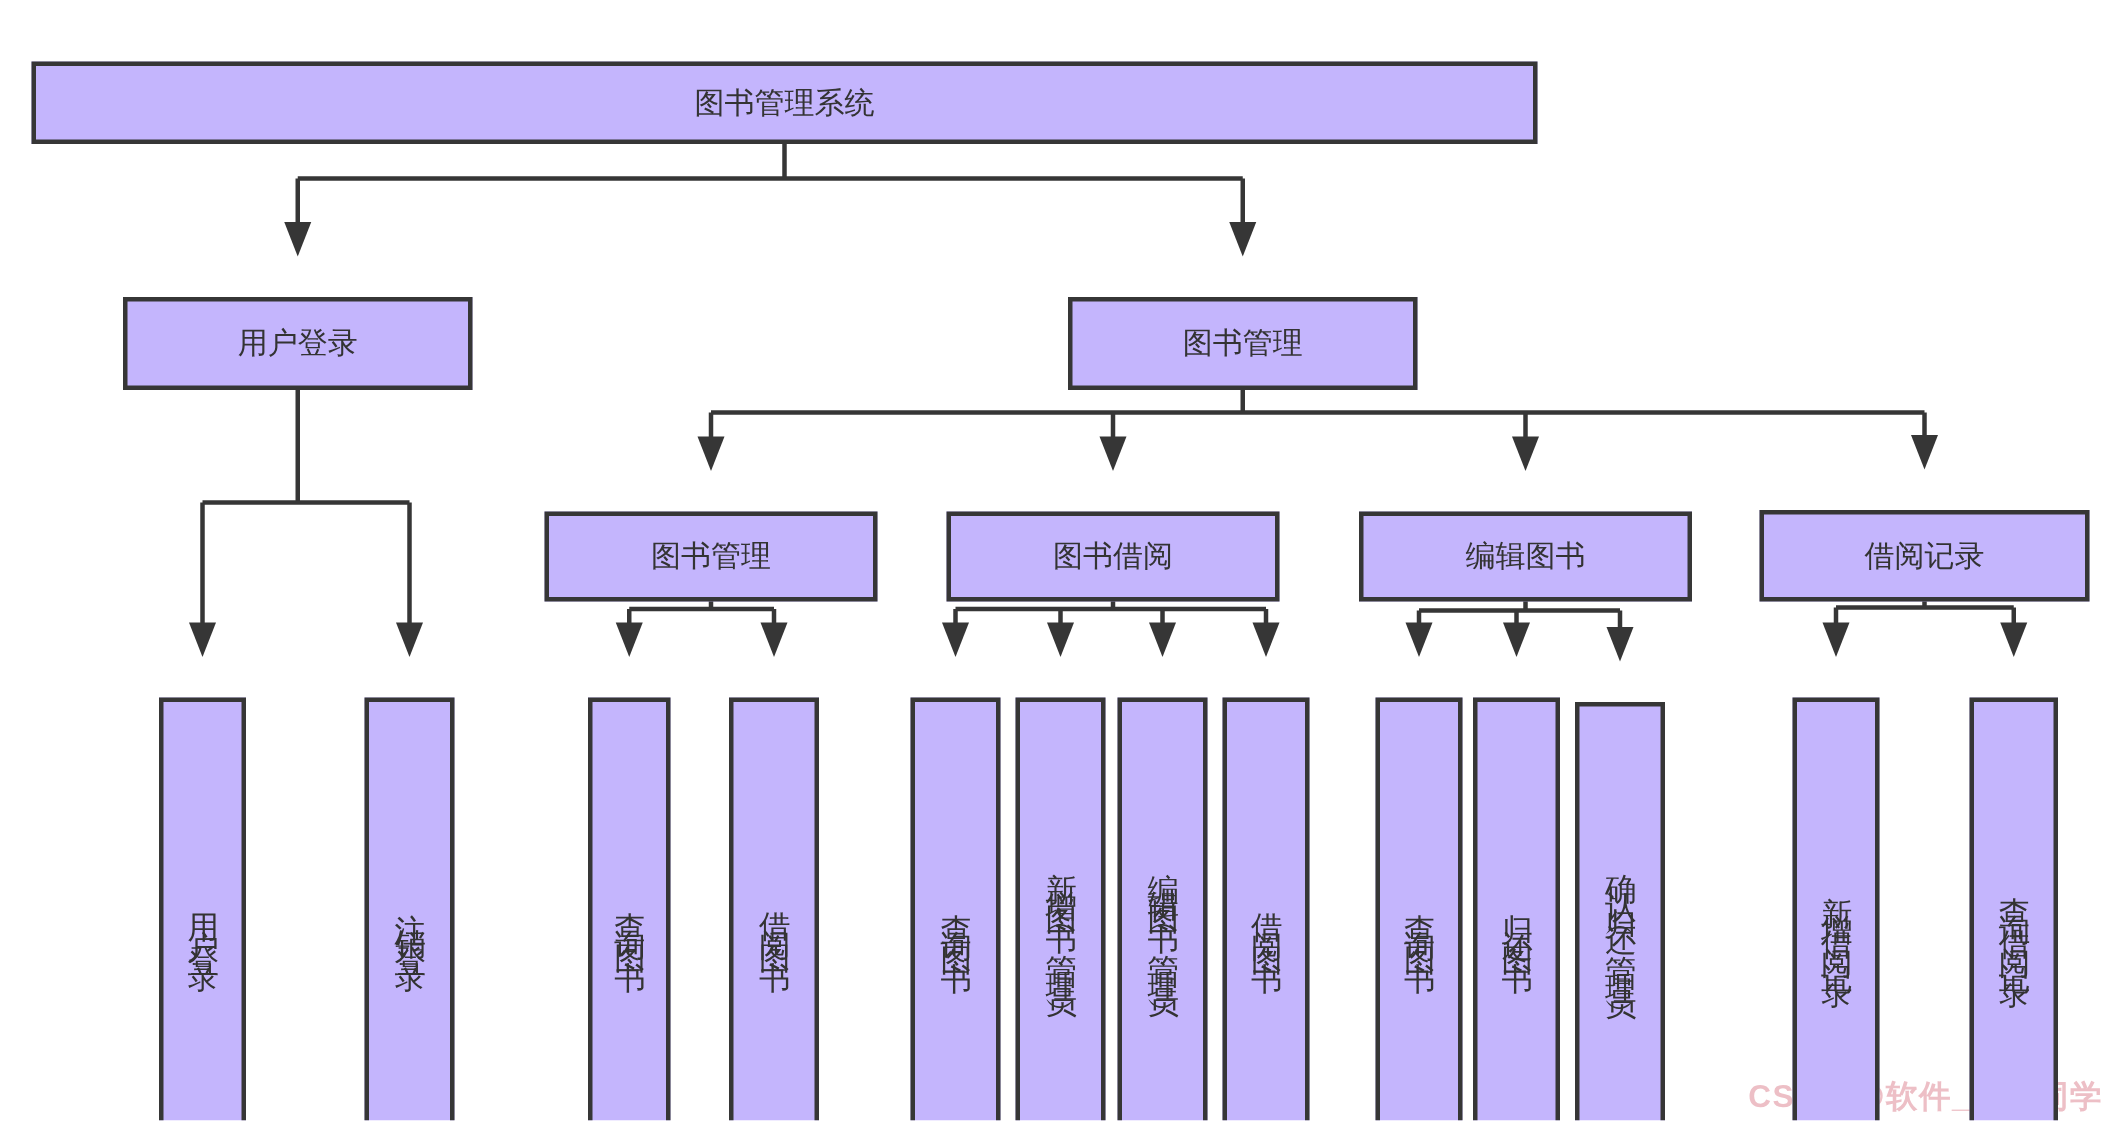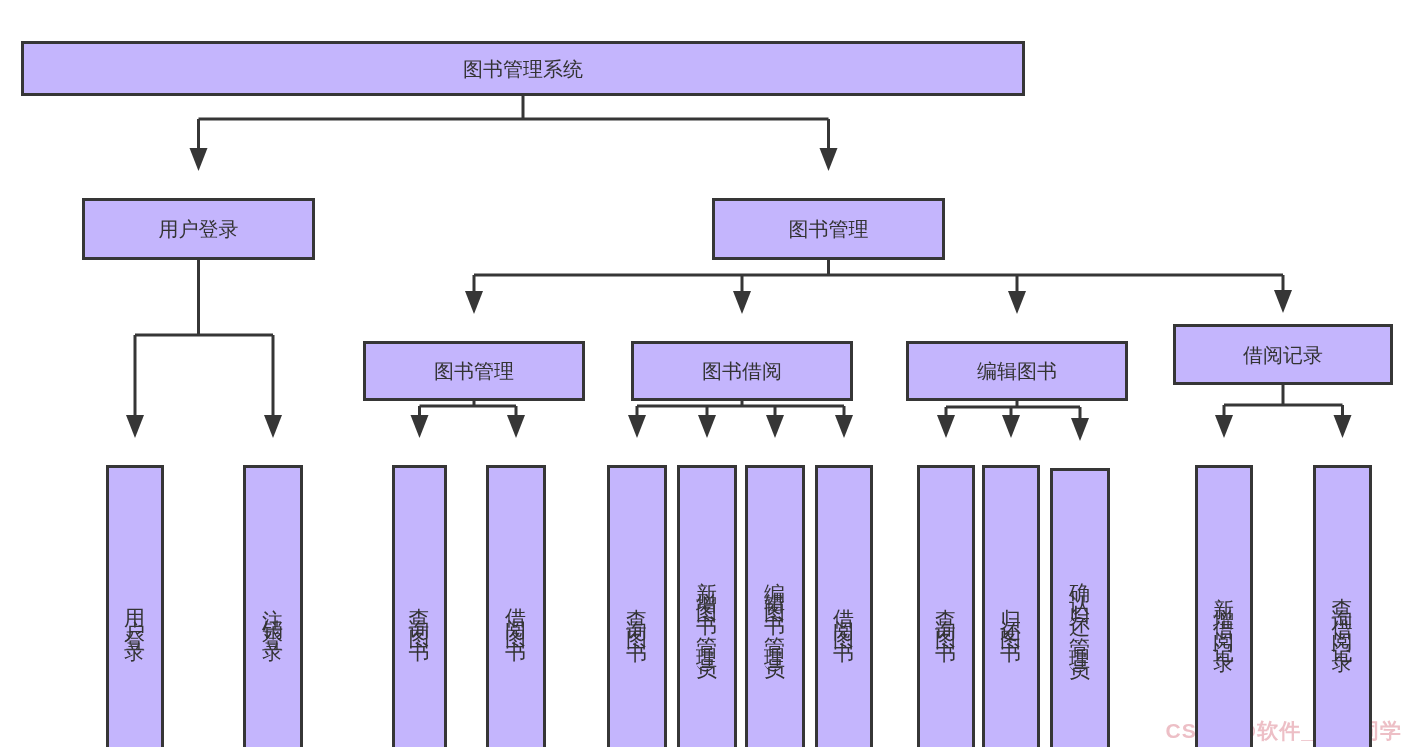--- a/index.html
+++ b/index.html
@@ -95,21 +95,21 @@
   </div>
     <div class="node" style="left: 363px; top: 313px; width: 222px; height: 60px; border-color: rgb(54, 54, 54); color: rgb(51, 51, 51);">
     <span class="label">图书管理</span>
   </div>
     <div class="node" style="left: 631px; top: 313px; width: 222px; height: 60px; border-color: rgb(54, 54, 54); color: rgb(51, 51, 51);">
     <span class="label">图书借阅</span>
   </div>
     <div class="node" style="left: 906px; top: 313px; width: 222px; height: 60px; border-color: rgb(54, 54, 54); color: rgb(51, 51, 51);">
     <span class="label">编辑图书</span>
   </div>
-    <div class="node" style="left: 1173px; top: 296px; width: 220px; height: 61px; border-color: rgb(54, 54, 54); color: rgb(51, 51, 51);">
+    <div class="node" style="left: 1173px; top: 312px; width: 220px; height: 61px; border-color: rgb(54, 54, 54); color: rgb(51, 51, 51);">
     <span class="label">借阅记录</span>
   </div>
     <div class="node vertical" style="left: 106px; top: 437px; width: 58px; height: 298px; border-color: rgb(54, 54, 54); color: rgb(51, 51, 51);">
     <span class="label">用户登录</span>
   </div>
     <div class="node vertical" style="left: 243px; top: 437px; width: 60px; height: 298px; border-color: rgb(54, 54, 54); color: rgb(51, 51, 51);">
     <span class="label">注销登录</span>
   </div>
     <div class="node vertical" style="left: 392px; top: 437px; width: 55px; height: 296px; border-color: rgb(54, 54, 54); color: rgb(51, 51, 51);">
     <span class="label">查询图书</span>

